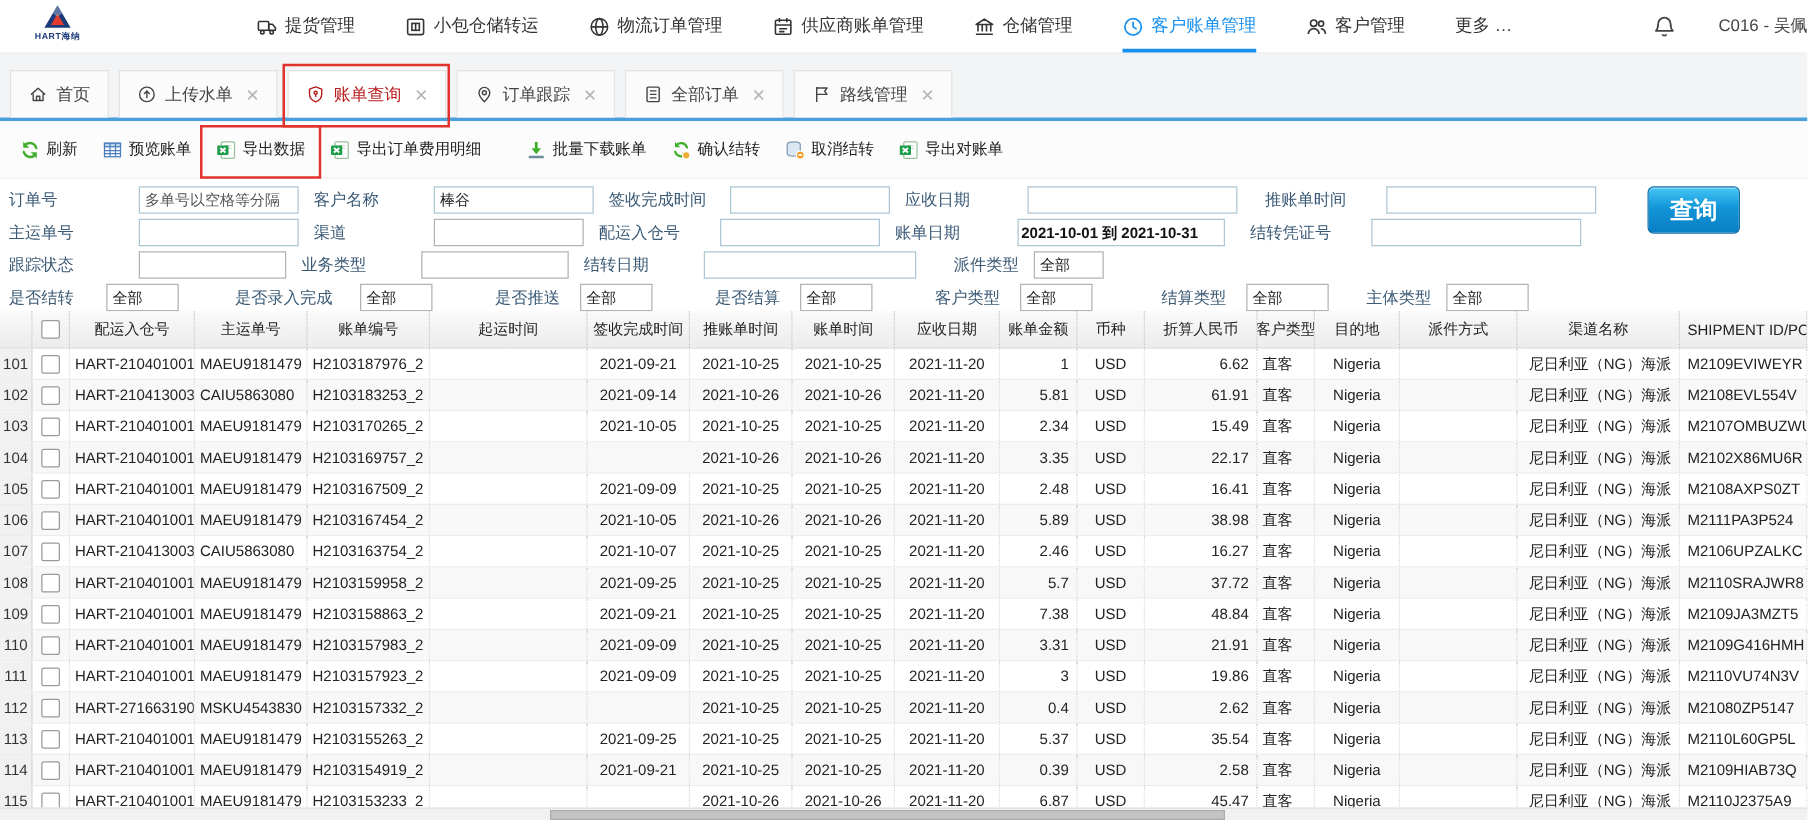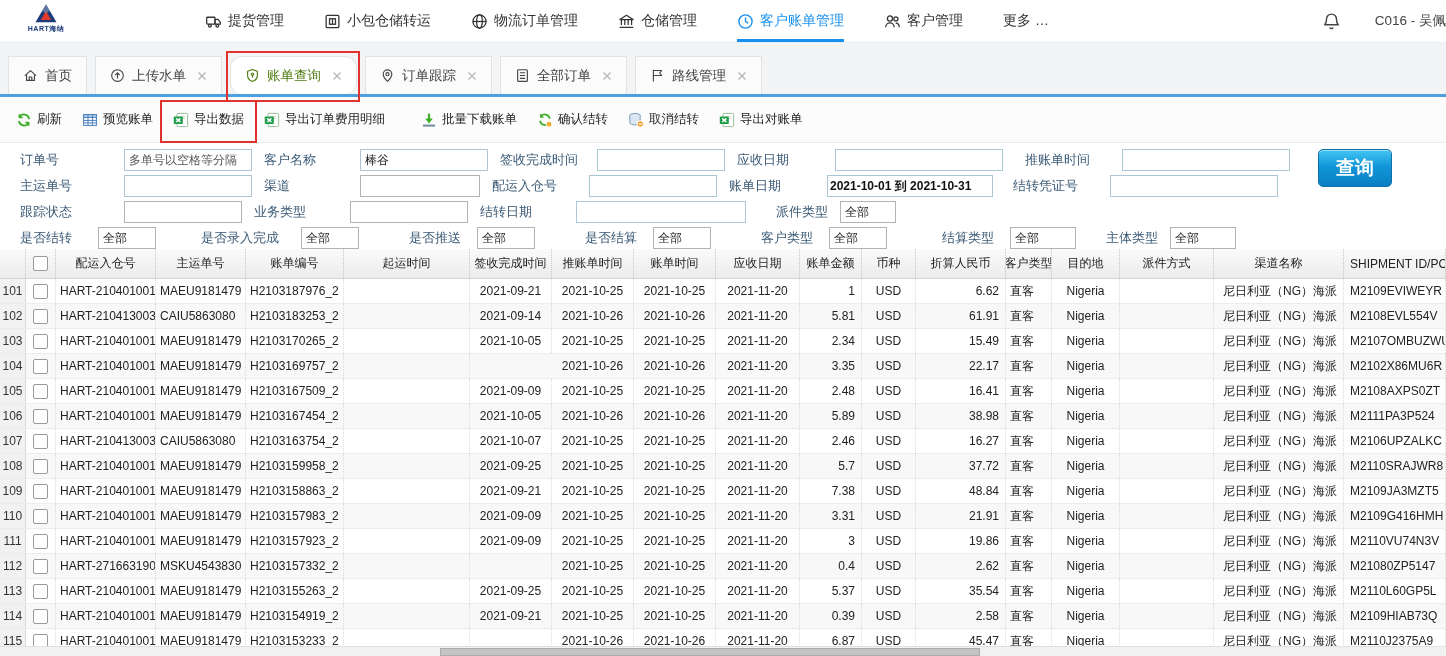--- a/index.html
+++ b/index.html
@@ -19,38 +19,38 @@
   .nav-item.active::after{content:"";position:absolute;left:0;right:0;bottom:0;height:3px;background:#1890f0;}
   .bell{margin-left:auto;margin-right:34px;width:19px;height:19px;color:#444;cursor:pointer;}
   .bell svg{width:19px;height:19px;}
   .user{font-size:13.5px;color:#444;white-space:nowrap;cursor:pointer;}
 
   
   .tabstrip{height:38px;background:#f3f4f5;border-bottom:3px solid #4aa0dc;padding:13px 0 0 8px;}
   .tabs{display:flex;gap:8px;height:38px;}
   .tab{position:relative;display:flex;align-items:center;gap:7px;height:38px;padding:0 14px;background:#fbfbfb;
     border:1px solid #e3e3e3;border-bottom:none;font-size:13.5px;color:#444;cursor:pointer;box-sizing:border-box;white-space:nowrap;}
-  .tab.active{background:#fff;color:#4d7c0f;border-radius:12px;}
+  .tab.active{background:#fff;color:#b91c1c;}
   .tab .ic{width:15px;height:15px;display:inline-flex;}
   .tab .ic svg{width:15px;height:15px;}
   .tab .x{width:10px;height:10px;margin-left:4px;display:inline-flex;cursor:pointer;}
   .tab .x svg{width:10px;height:10px;}
   .annotate-tab::before{content:"";position:absolute;left:-5px;right:-4px;top:-6px;bottom:-8px;border:2px solid #e0332e;pointer-events:none;z-index:5;}
 
   
   .toolbar{height:46px;display:flex;align-items:center;background:#fcfcfc;border-bottom:1px solid #ebebeb;padding-left:8px;box-sizing:border-box;}
   .tbtn{position:relative;display:inline-flex;align-items:center;gap:5px;padding:3px 7px;margin-right:4px;background:none;
     border:1px solid transparent;font-size:12.5px;color:#222;cursor:pointer;font-family:inherit;white-space:nowrap;}
   .tbtn .ic{width:16px;height:16px;display:inline-flex;}
   .tbtn .ic svg{width:16px;height:16px;}
   .tbtn .caret{width:9px;height:9px;display:inline-flex;margin-left:2px;}
   .annotate-btn::before{content:"";position:absolute;left:-6px;right:-6px;top:-8px;bottom:-12px;border:2px solid #e0332e;pointer-events:none;z-index:5;}
 
   
-  .filters{position:relative;height:106px;box-sizing:border-box;padding:4px 0 0 20px;background:#fff;}
+  .filters{position:relative;height:106px;box-sizing:border-box;padding:4px 0 0 7px;background:#fff;}
   .frow{display:flex;align-items:center;height:26px;}
   .flabel{font-size:13px;color:#3b5a76;flex:none;white-space:nowrap;overflow:hidden;}
   .fin{height:20px;border:1px solid #adc6d6;background:#fff;font-size:12px;color:#222;padding:0 4px;flex:none;font-family:inherit;box-sizing:content-box;}
   .fin::placeholder{color:#555;}
   .fin.bold-val{font-weight:700;color:#111;font-size:12px;padding:0 2px;}
   .sel{height:22px;border:1px solid #b3b3b3;background:#fff;display:inline-flex;align-items:center;justify-content:space-between;
     padding:0 4px;font-size:12px;color:#222;flex:none;cursor:pointer;box-sizing:border-box;}
   .sel .chev{width:10px;height:10px;display:inline-flex;}
   .search-btn{position:absolute;top:6px;right:54px;width:74px;height:38px;border:1px solid #0f6fa8;border-radius:5px;
     background:linear-gradient(#45c6f5,#1196d8 45%,#0b7ec4);color:#fff;font-size:19px;font-weight:700;font-family:inherit;
@@ -121,20 +121,31 @@
           <span class="ic">
             <svg viewBox="0 0 16 16">
               <g fill="none" stroke="currentColor" stroke-width="1.2">
                 <circle cx="8" cy="8" r="6.2"></circle>
                 <ellipse cx="8" cy="8" rx="2.7" ry="6.2"></ellipse>
                 <path d="M1.8 8h12.4"></path>
               </g>
             </svg>
           </span>
           <span class="nav-label">物流订单管理</span>
+        </div>
+        <div class="nav-item">
+          <span class="ic">
+            <svg viewBox="0 0 16 16">
+              <g fill="none" stroke="currentColor" stroke-width="1.2">
+                <rect x="2.2" y="3" width="11.6" height="10.6" rx="1"></rect>
+                <path d="M5.2 1.4v3.2M10.8 1.4v3.2M2.2 6.6h11.6M5 9.4h6M5 11.6h4"></path>
+              </g>
+            </svg>
+          </span>
+          <span class="nav-label">供应商账单管理</span>
         </div>
         <div class="nav-item">
           <span class="ic">
             <svg viewBox="0 0 16 16">
               <g fill="none" stroke="currentColor" stroke-width="1.2" stroke-linejoin="round">
                 <path d="M1.8 6.2L8 2.2l6.2 4z"></path>
                 <path d="M3.2 6.2v5.2M6.4 6.2v5.2M9.6 6.2v5.2M12.8 6.2v5.2M1.6 13.6h12.8"></path>
               </g>
             </svg>
           </span>

